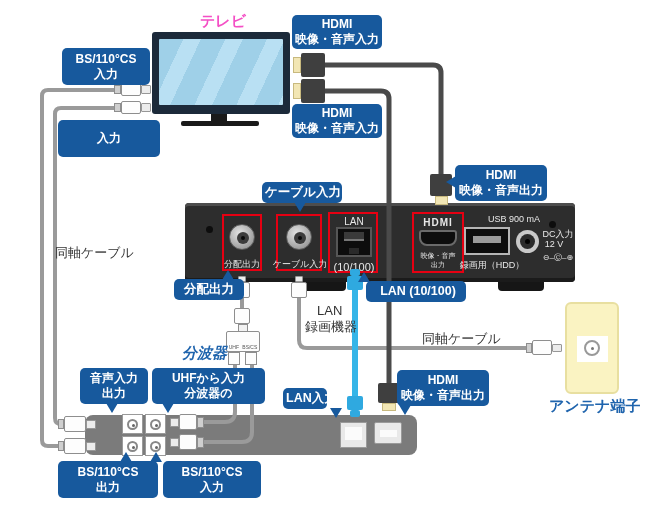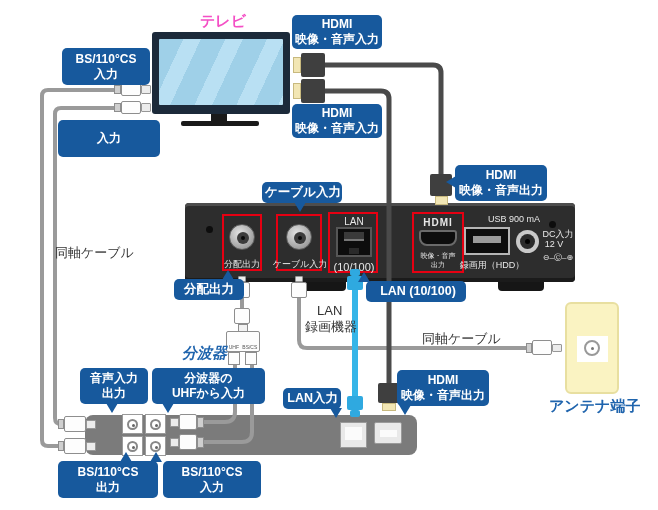--- a/index.html
+++ b/index.html
@@ -273,40 +273,40 @@
   <div class="co co1" style="left:174px;top:279px;width:70px;height:21px;">
     <span>分配出力</span>
   </div>
   <div class="tri tri-up" style="left:222px;top:270px;"></div>
 
   <div class="co co1" style="left:366px;top:281px;width:100px;height:21px;padding-left:7px;">
     <span>LAN (10/100)</span>
   </div>
   <div class="tri tri-up" style="left:358px;top:272px;"></div>
 
-  <div class="co co1" style="left:283px;top:388px;width:58px;height:21px;text-align:right;">
+  <div class="co co1" style="left:283px;top:388px;width:44px;height:21px;text-align:right;">
     <span>LAN入力</span>
   </div>
   <div class="tri tri-down" style="left:330px;top:408px;"></div>
 
   <div class="co" style="left:397px;top:370px;width:92px;height:36px;">
     <span>HDMI</span>
       <span>映像・音声出力</span>
   </div>
   <div class="tri tri-down" style="left:399px;top:405px;"></div>
 
   <div class="co" style="left:80px;top:368px;width:68px;height:36px;">
     <span>音声入力</span>
       <span>出力</span>
   </div>
   <div class="tri tri-down" style="left:106px;top:403px;"></div>
 
   <div class="co" style="left:152px;top:368px;width:113px;height:36px;">
-    <span>分波器の</span>
-      <span>UHFから入力</span>
+    <span>UHFから入力</span>
+      <span>分波器の</span>
   </div>
   <div class="tri tri-down" style="left:162px;top:403px;"></div>
 
   <div class="co" style="left:58px;top:461px;width:100px;height:37px;">
     <span>BS/110°CS</span>
       <span>出力</span>
   </div>
   <div class="tri tri-up" style="left:120px;top:452px;"></div>
 
   <div class="co" style="left:163px;top:461px;width:98px;height:37px;">

